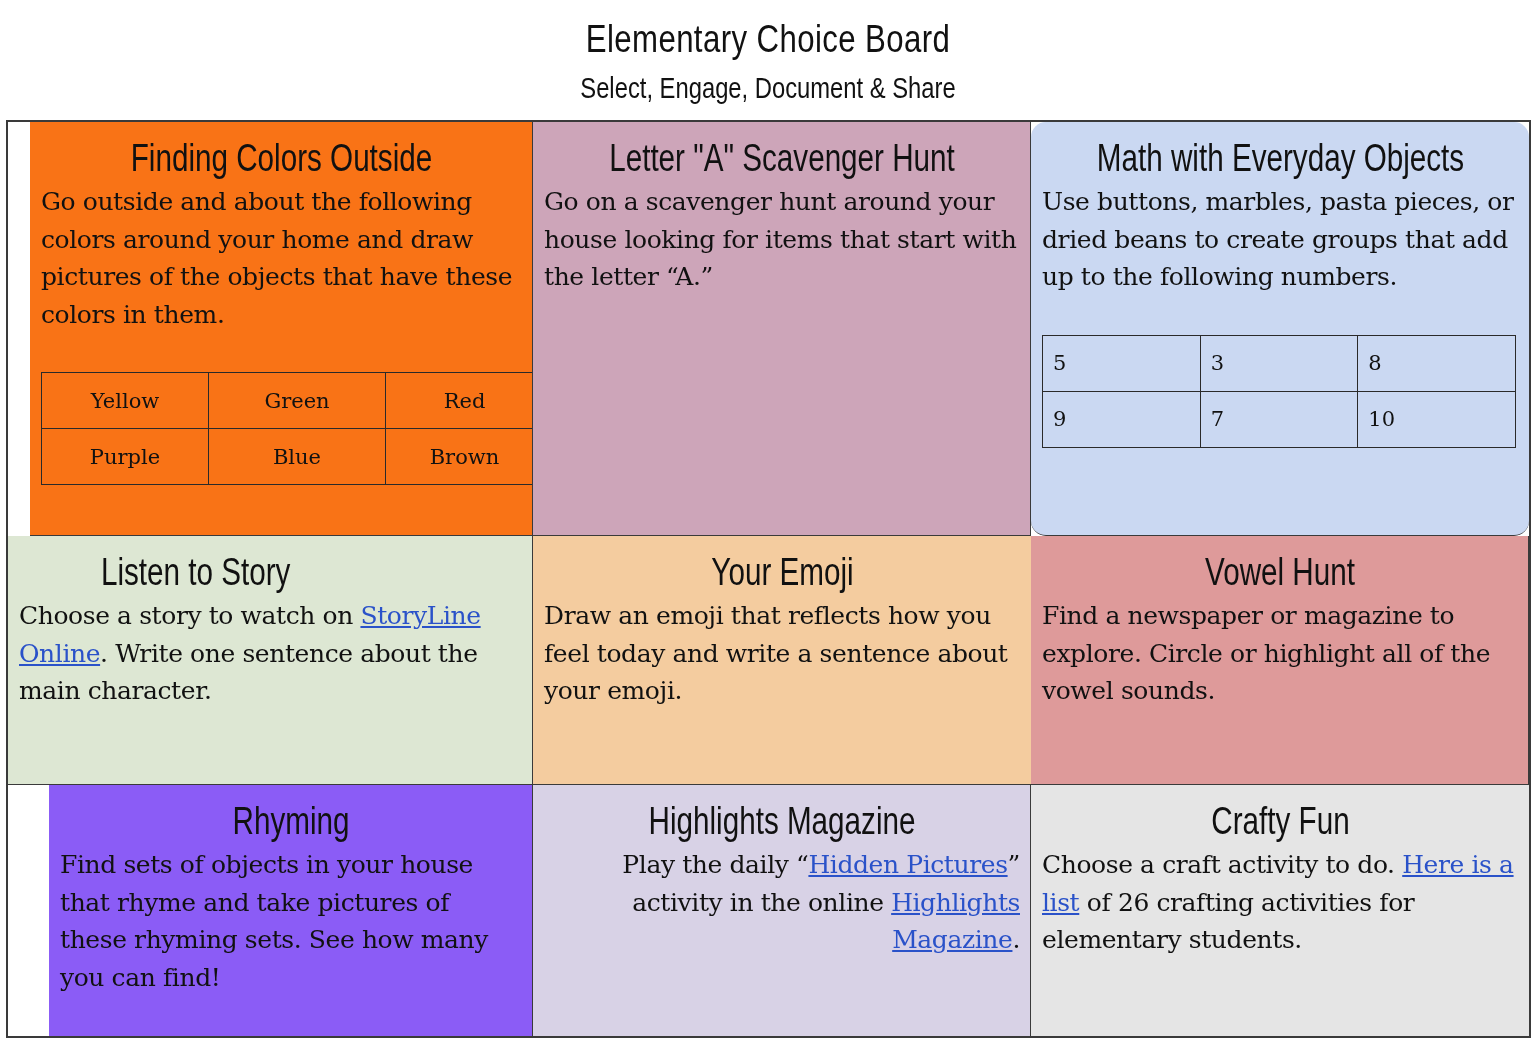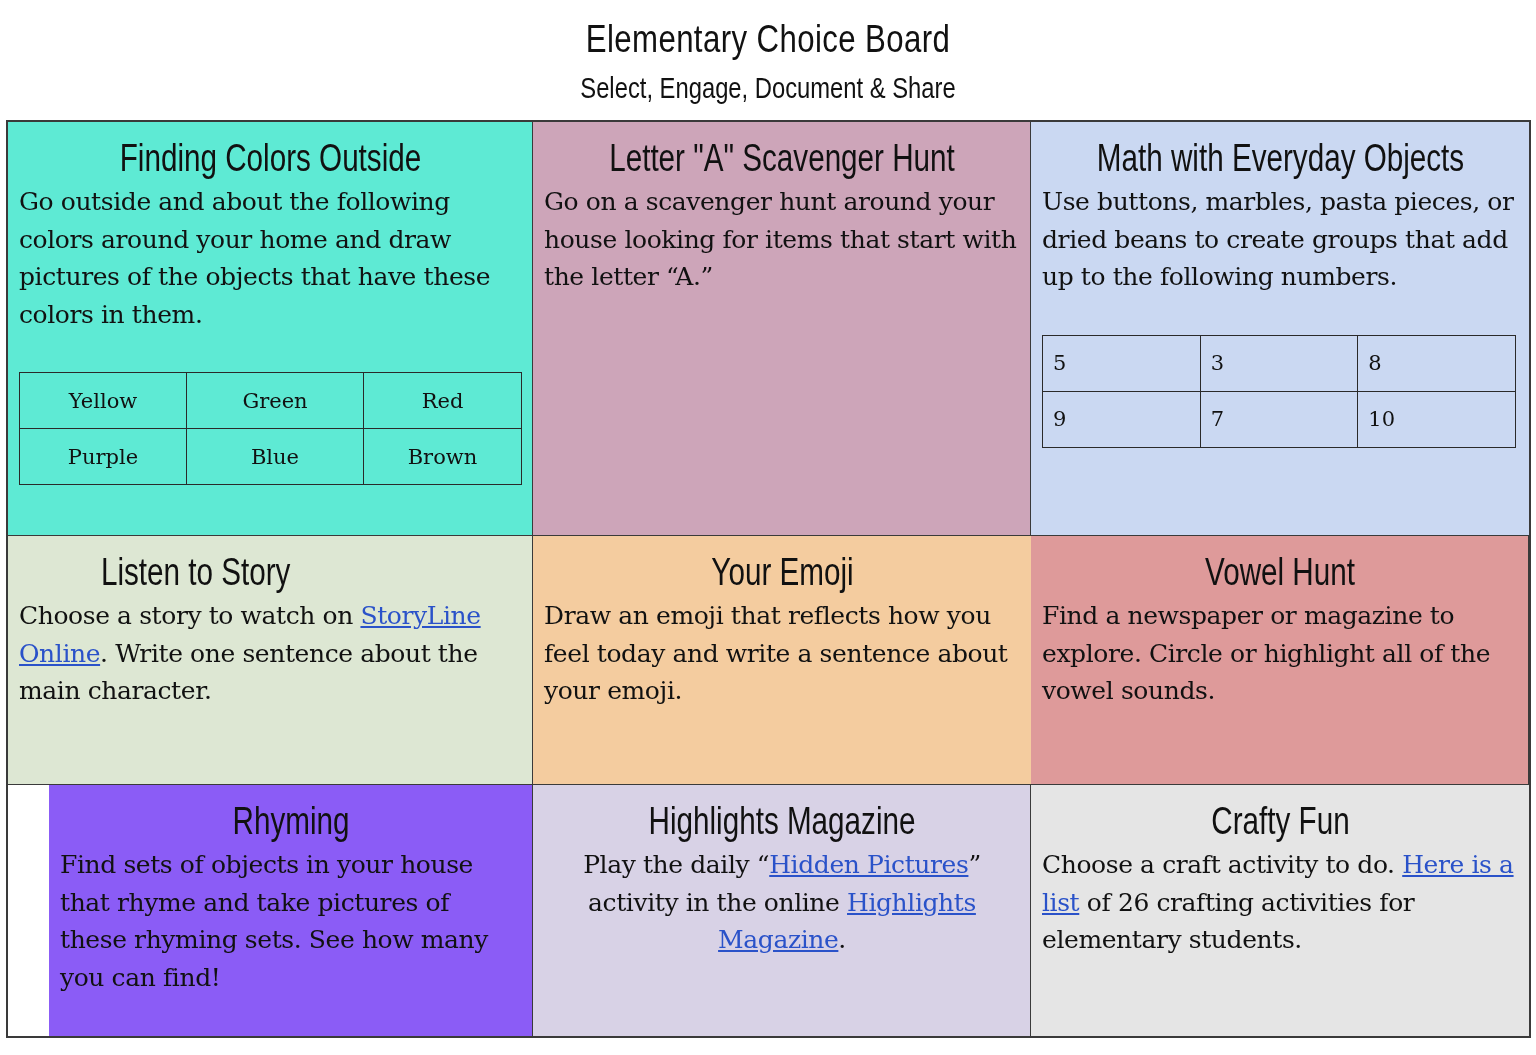--- a/index.html
+++ b/index.html
@@ -77,21 +77,21 @@
     }
     .cell-title.left-offset { text-align: left; padding-left: 105px; transform-origin: left center; }
     .cell-body {
       font-family: "DejaVu Serif", "Liberation Serif", serif;
       font-size: 25px;
       line-height: 37.5px;
       color: #111;
       margin-top: 3px;
       letter-spacing: -0.4px;
     }
-    .cell-body.center { text-align: center; }
+    .cell-body.center { text-align: right; }
     a.link {
       color: #2a52c9;
       text-decoration: underline;
       cursor: pointer;
     }
     table.grid {
       border-collapse: collapse;
       margin-top: 39px;
       width: 503px;
       font-family: "DejaVu Serif", "Liberation Serif", serif;
@@ -110,21 +110,21 @@
 </head>
 <body>
 
 <div class="header">
   <div class="title">Elementary Choice Board</div>
   <div class="subtitle">Select, Engage, Document &amp; Share</div>
 </div>
 
 <div class="board">
 
-  <div class="cell" style="background:#5eead4;">
+  <div class="cell" style="background:#f97316;margin-left:22px;">
     <div class="cell-title">Finding Colors Outside</div>
     <div class="cell-body">Go outside and about the following colors around your home and draw pictures of the objects that have these colors in them.</div>
     <table class="grid colors">
       <tbody>
           <tr>
         <td>Yellow</td>
         <td>Green</td>
         <td>Red</td>
       </tr>
       <tr>
@@ -134,21 +134,21 @@
       </tr>
     </tbody>
       </table>
   </div>
 
   <div class="cell" style="background:#cda5b9;">
     <div class="cell-title">Letter "A" Scavenger Hunt</div>
     <div class="cell-body">Go on a scavenger hunt around your house looking for items that start with the letter “A.”</div>
   </div>
 
-  <div class="cell col3" style="background:#cad8f2;">
+  <div class="cell col3" style="background:#cad8f2;border-radius:15px;">
     <div class="cell-title">Math with Everyday Objects</div>
     <div class="cell-body">Use buttons, marbles, pasta pieces, or dried beans to create groups that add up to the following numbers.</div>
     <table class="grid nums" style="width:474px;">
       <tbody>
           <tr>
         <td>5</td>
         <td>3</td>
         <td>8</td>
       </tr>
       <tr>

